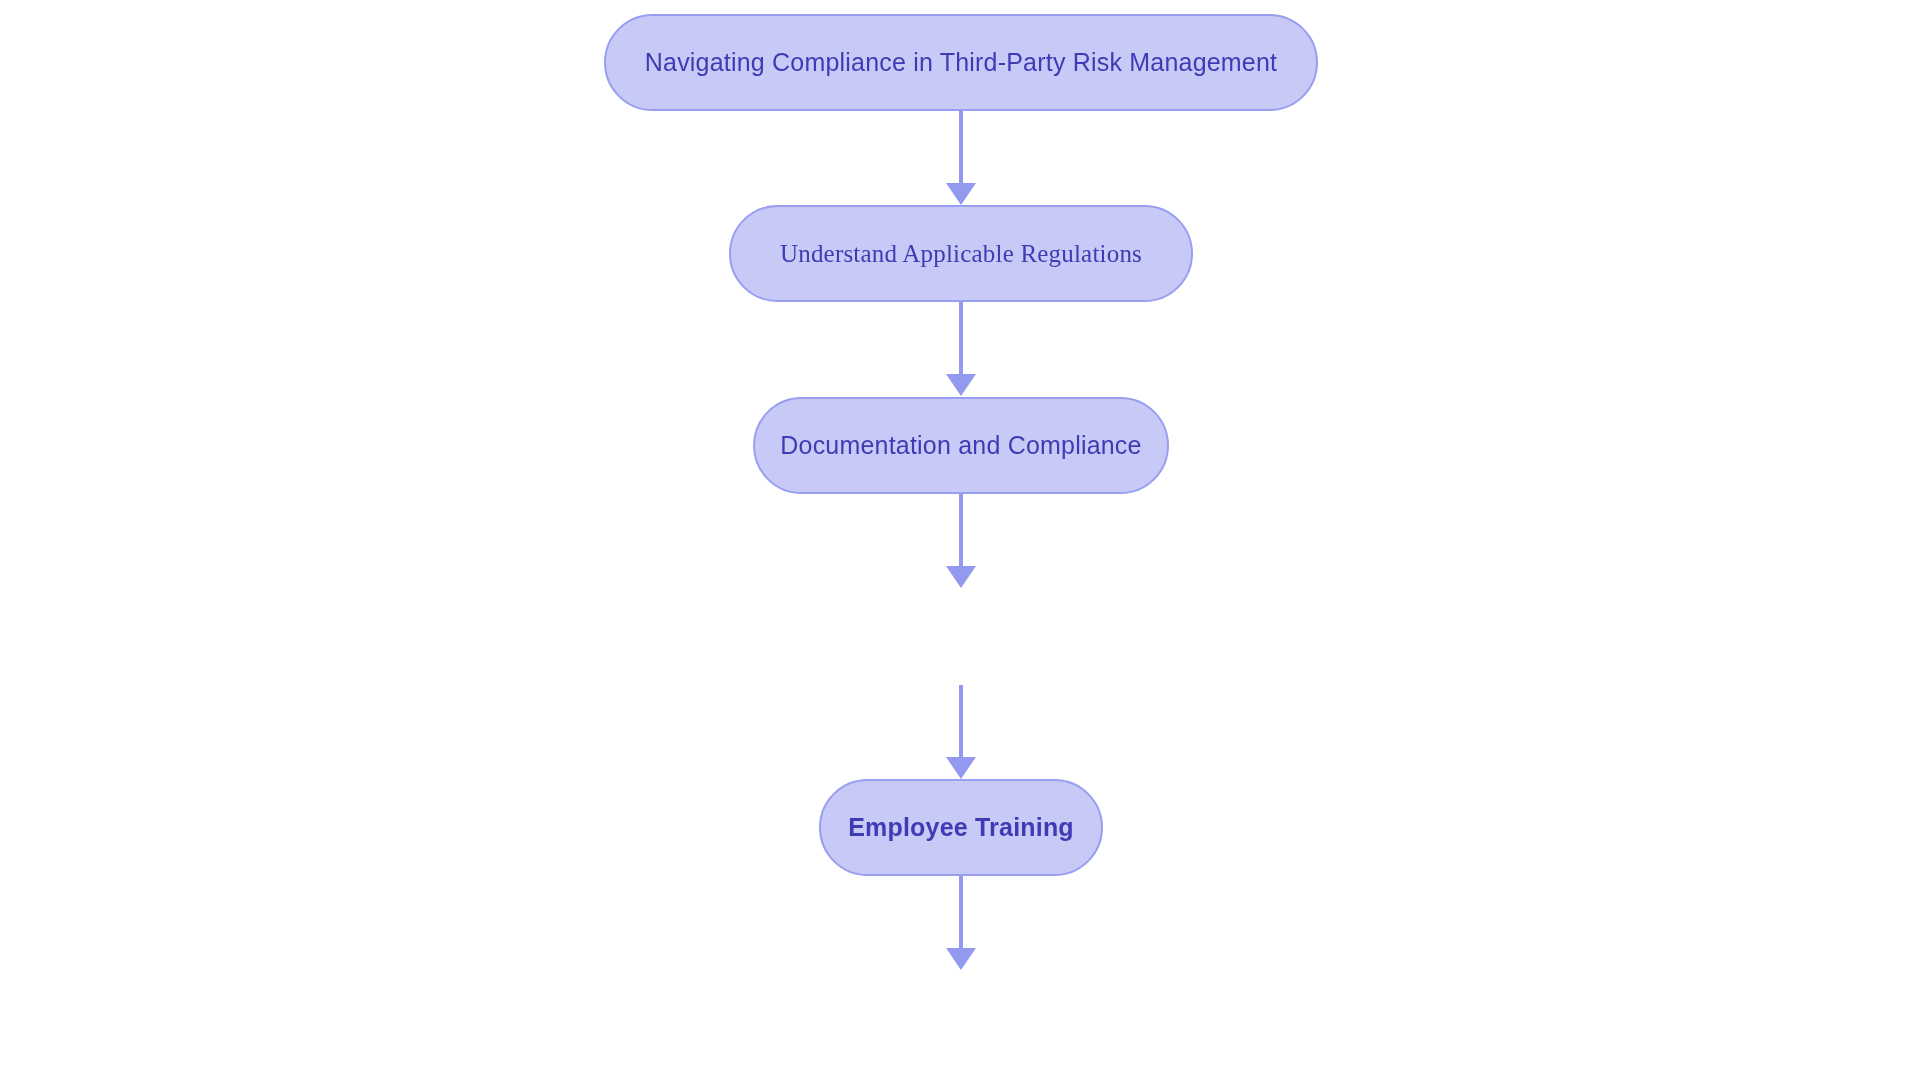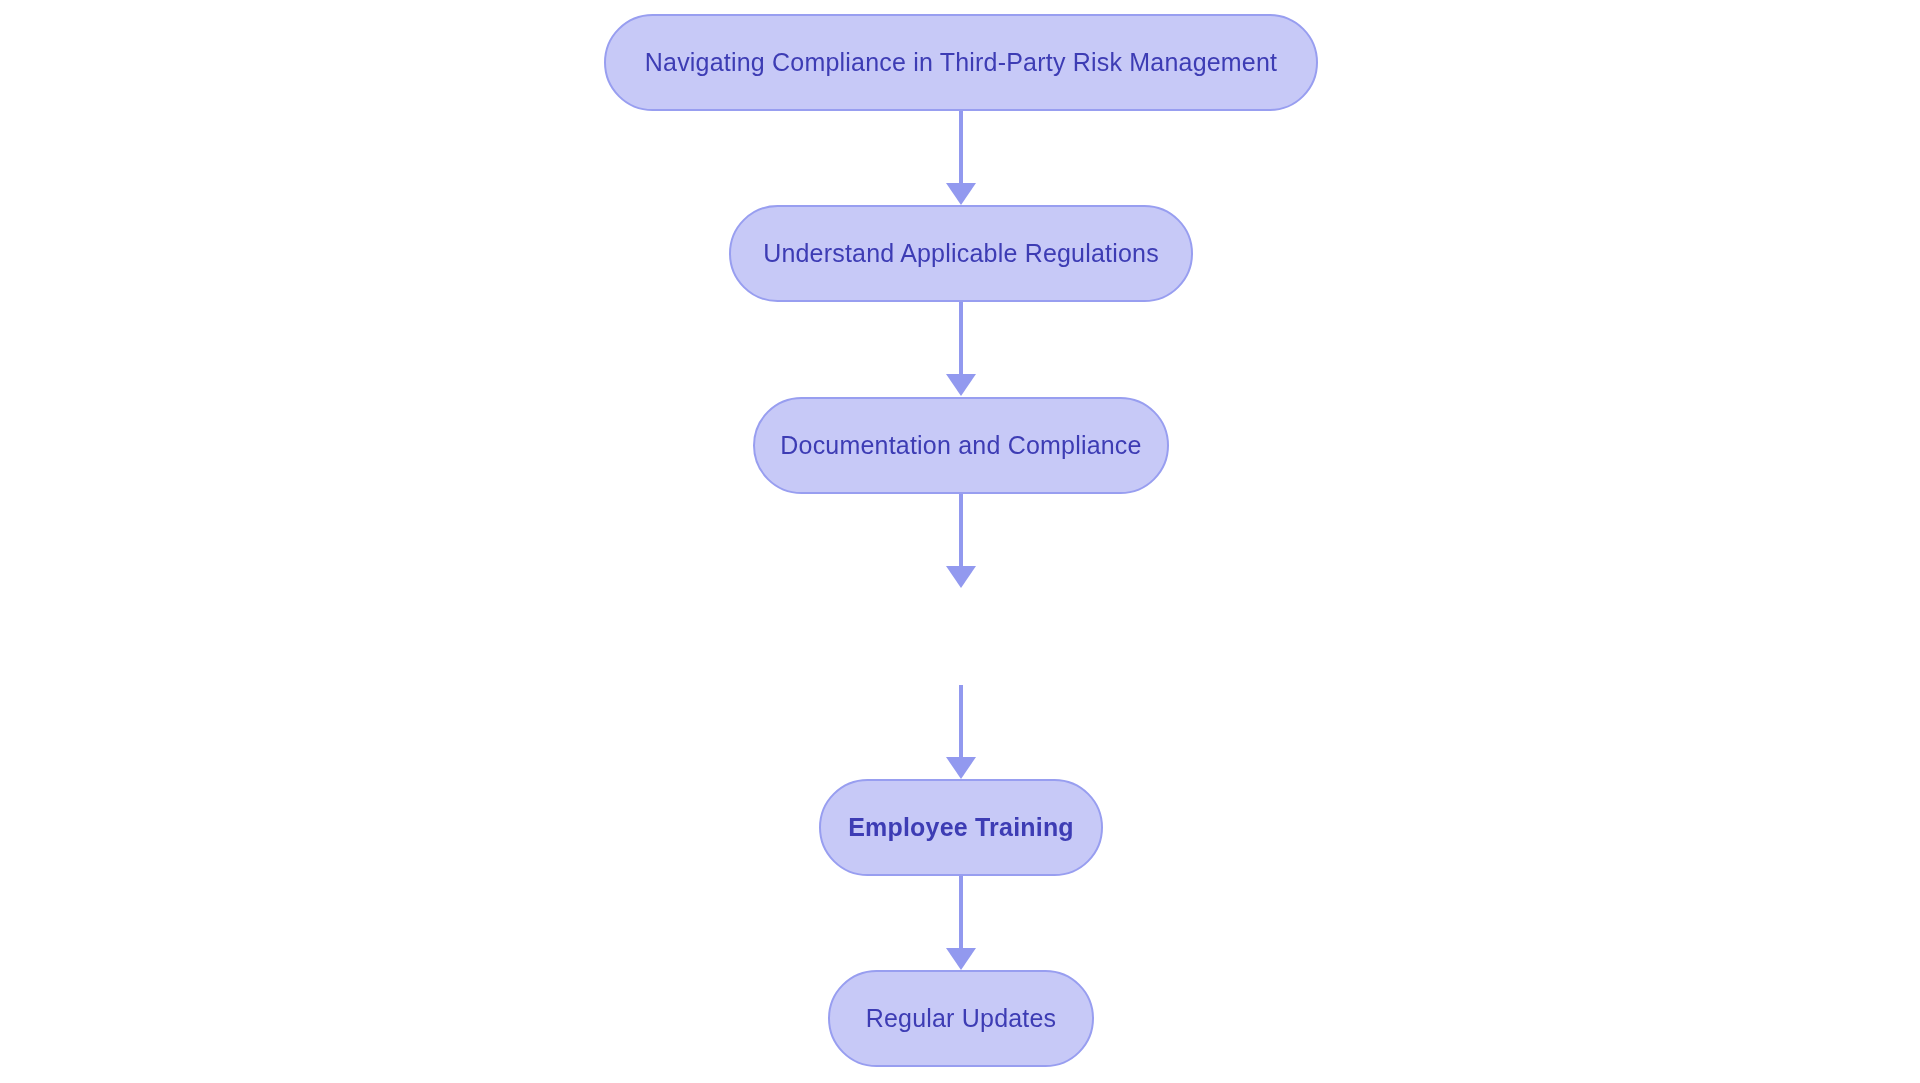--- a/index.html
+++ b/index.html
@@ -33,21 +33,21 @@
     align-items: center;
     justify-content: center;
     white-space: nowrap;
   }
   .node span {
     color: var(--node-text);
     font-size: 25px;
     letter-spacing: 0.2px;
   }
   .n1 { top: 14px;  width: 714px; }
-  .n2 { top: 205px; width: 464px; }
+  .n2 { top: 205px; width: 464px; font-family: Liberation Serif, serif; }
   .n3 { top: 397px; width: 416px; }
   .n4 { top: 588px; width: 330px; }
   .n5 { top: 779px; width: 284px; font-weight: bold; }
   .n6 { top: 970px; width: 266px; }
 
   .arrow {
     position: absolute;
     left: 961px;
     transform: translateX(-50%);
     width: 30px;
@@ -114,17 +114,14 @@
 
   <div class="node n5">
     <span>Employee Training</span>
   </div>
 
   <div class="arrow a5">
     <div class="arrow-line"></div>
     <div class="arrow-head"></div>
   </div>
 
-  <div class="node n6">
-    <span>Regular Updates</span>
-  </div>
 
 </div>
 
 </body></html>

